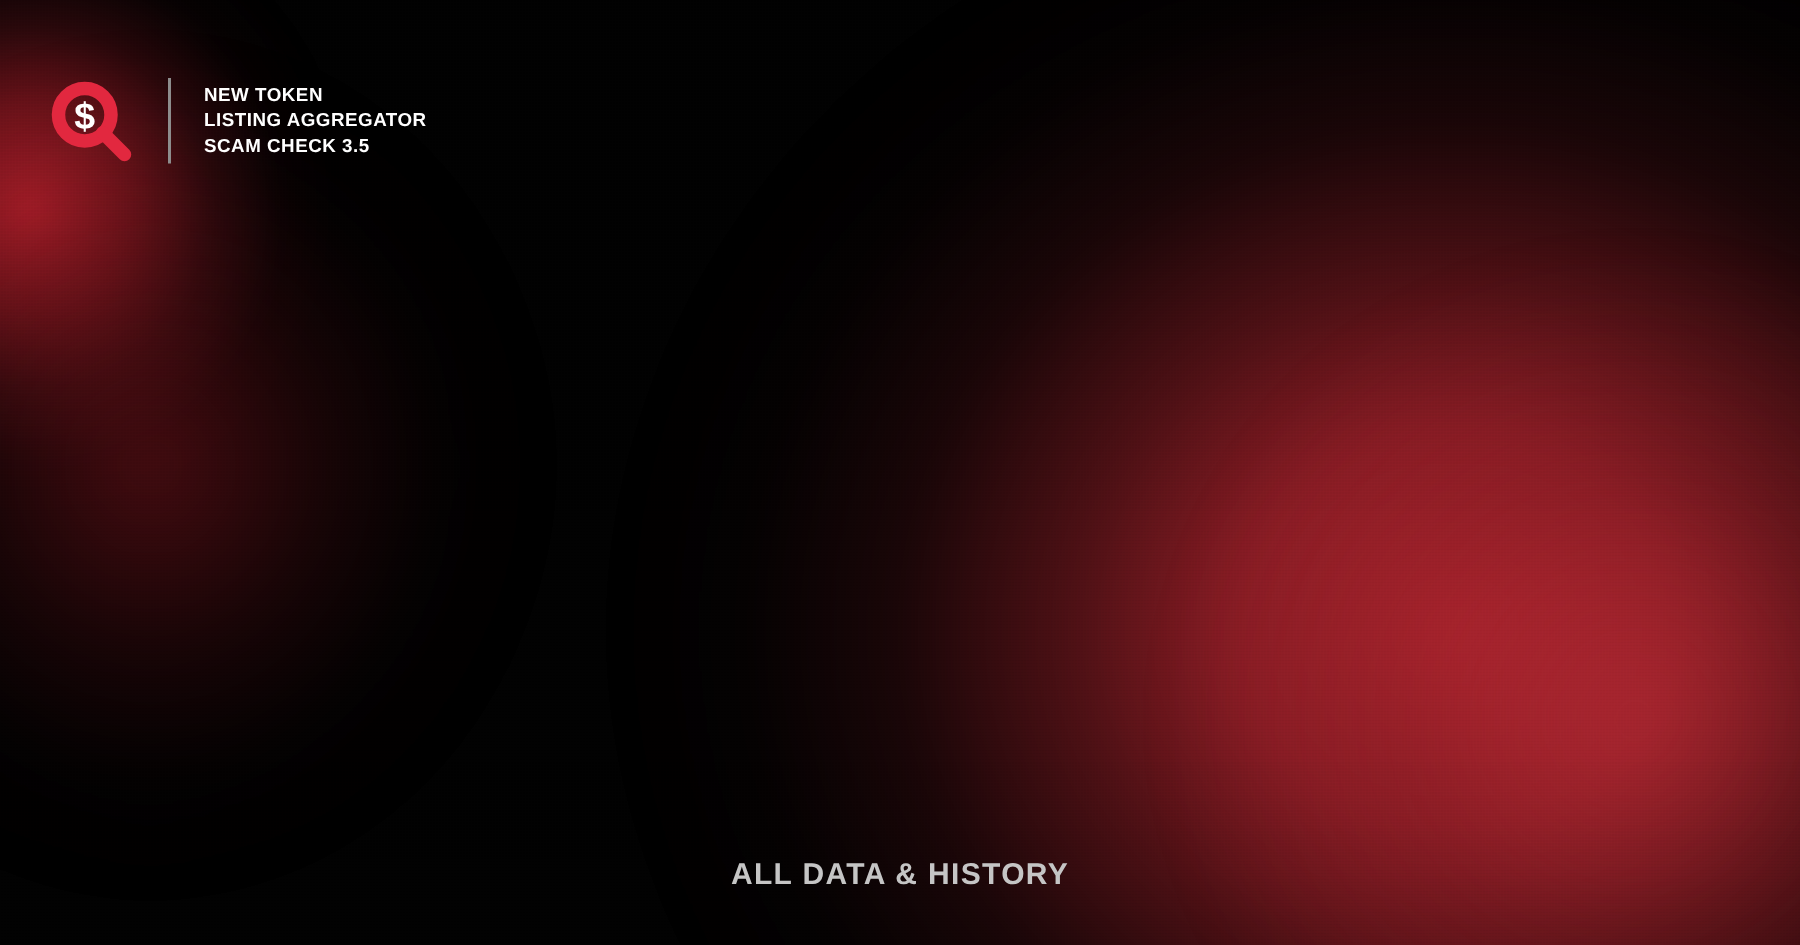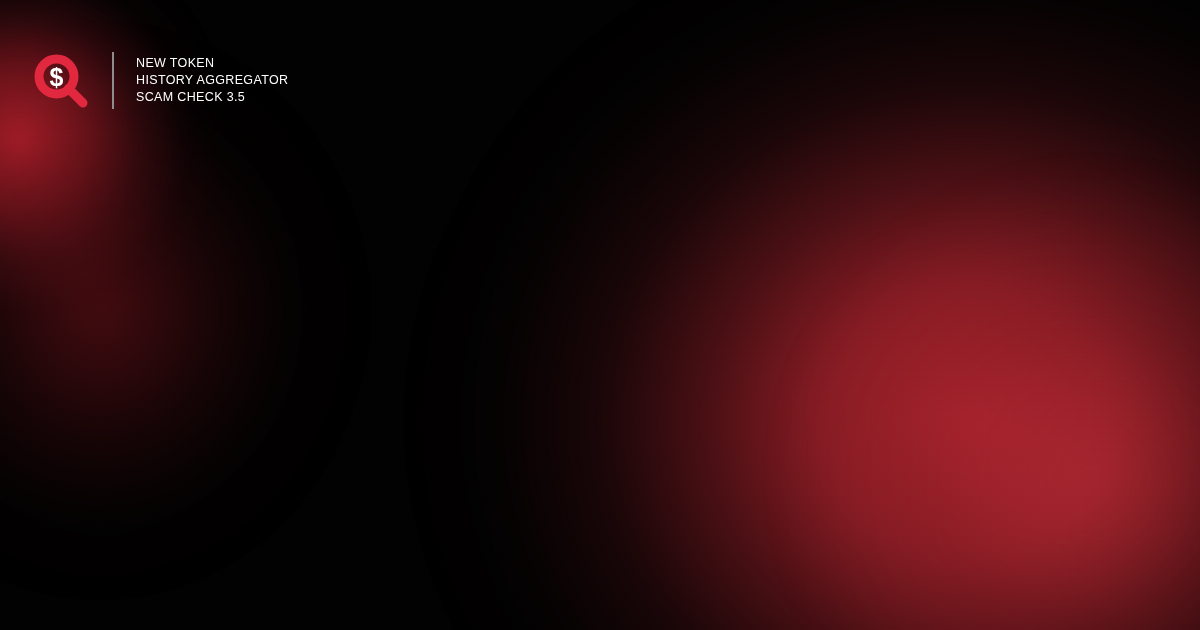--- a/index.html
+++ b/index.html
@@ -121,21 +121,21 @@
     width: 2px;
     height: 57px;
     background: #8d8d8d;
     margin: 0 22px 0 24px;
     flex: none;
   }
 
   .tagline {
     color: #ffffff;
     font-size: 12.5px;
-    font-weight: 400;
+    font-weight: 700;
     line-height: 1.36;
     letter-spacing: 0.35px;
     white-space: nowrap;
   }
 
   
   .hero {
     position: absolute;
     left: 0;
     right: 0;
@@ -196,21 +196,24 @@
         <circle cx="22.5" cy="22.5" r="17.5" fill="none" stroke="#e2283f" stroke-width="9"></circle>
         <line x1="34.5" y1="34.5" x2="49" y2="49" stroke="#e2283f" stroke-width="9" stroke-linecap="round"></line>
         <text x="22.5" y="32" text-anchor="middle" fill="#ffffff" font-family="'Liberation Sans', sans-serif" font-size="25" font-weight="700">$</text>
       </svg>
     </div>
 
     <div class="divider"></div>
 
     <div class="tagline">
       <div>NEW TOKEN</div>
-      <div>HISTORY AGGREGATOR</div>
+      <div>LISTING AGGREGATOR</div>
       <div>SCAM CHECK 3.5</div>
     </div>
 
   </div>
 
 
+  <div class="footer">
+    <span class="footer-text">ALL DATA &amp; HISTORY</span>
+  </div>
 
 </div>
 
 </body></html>

